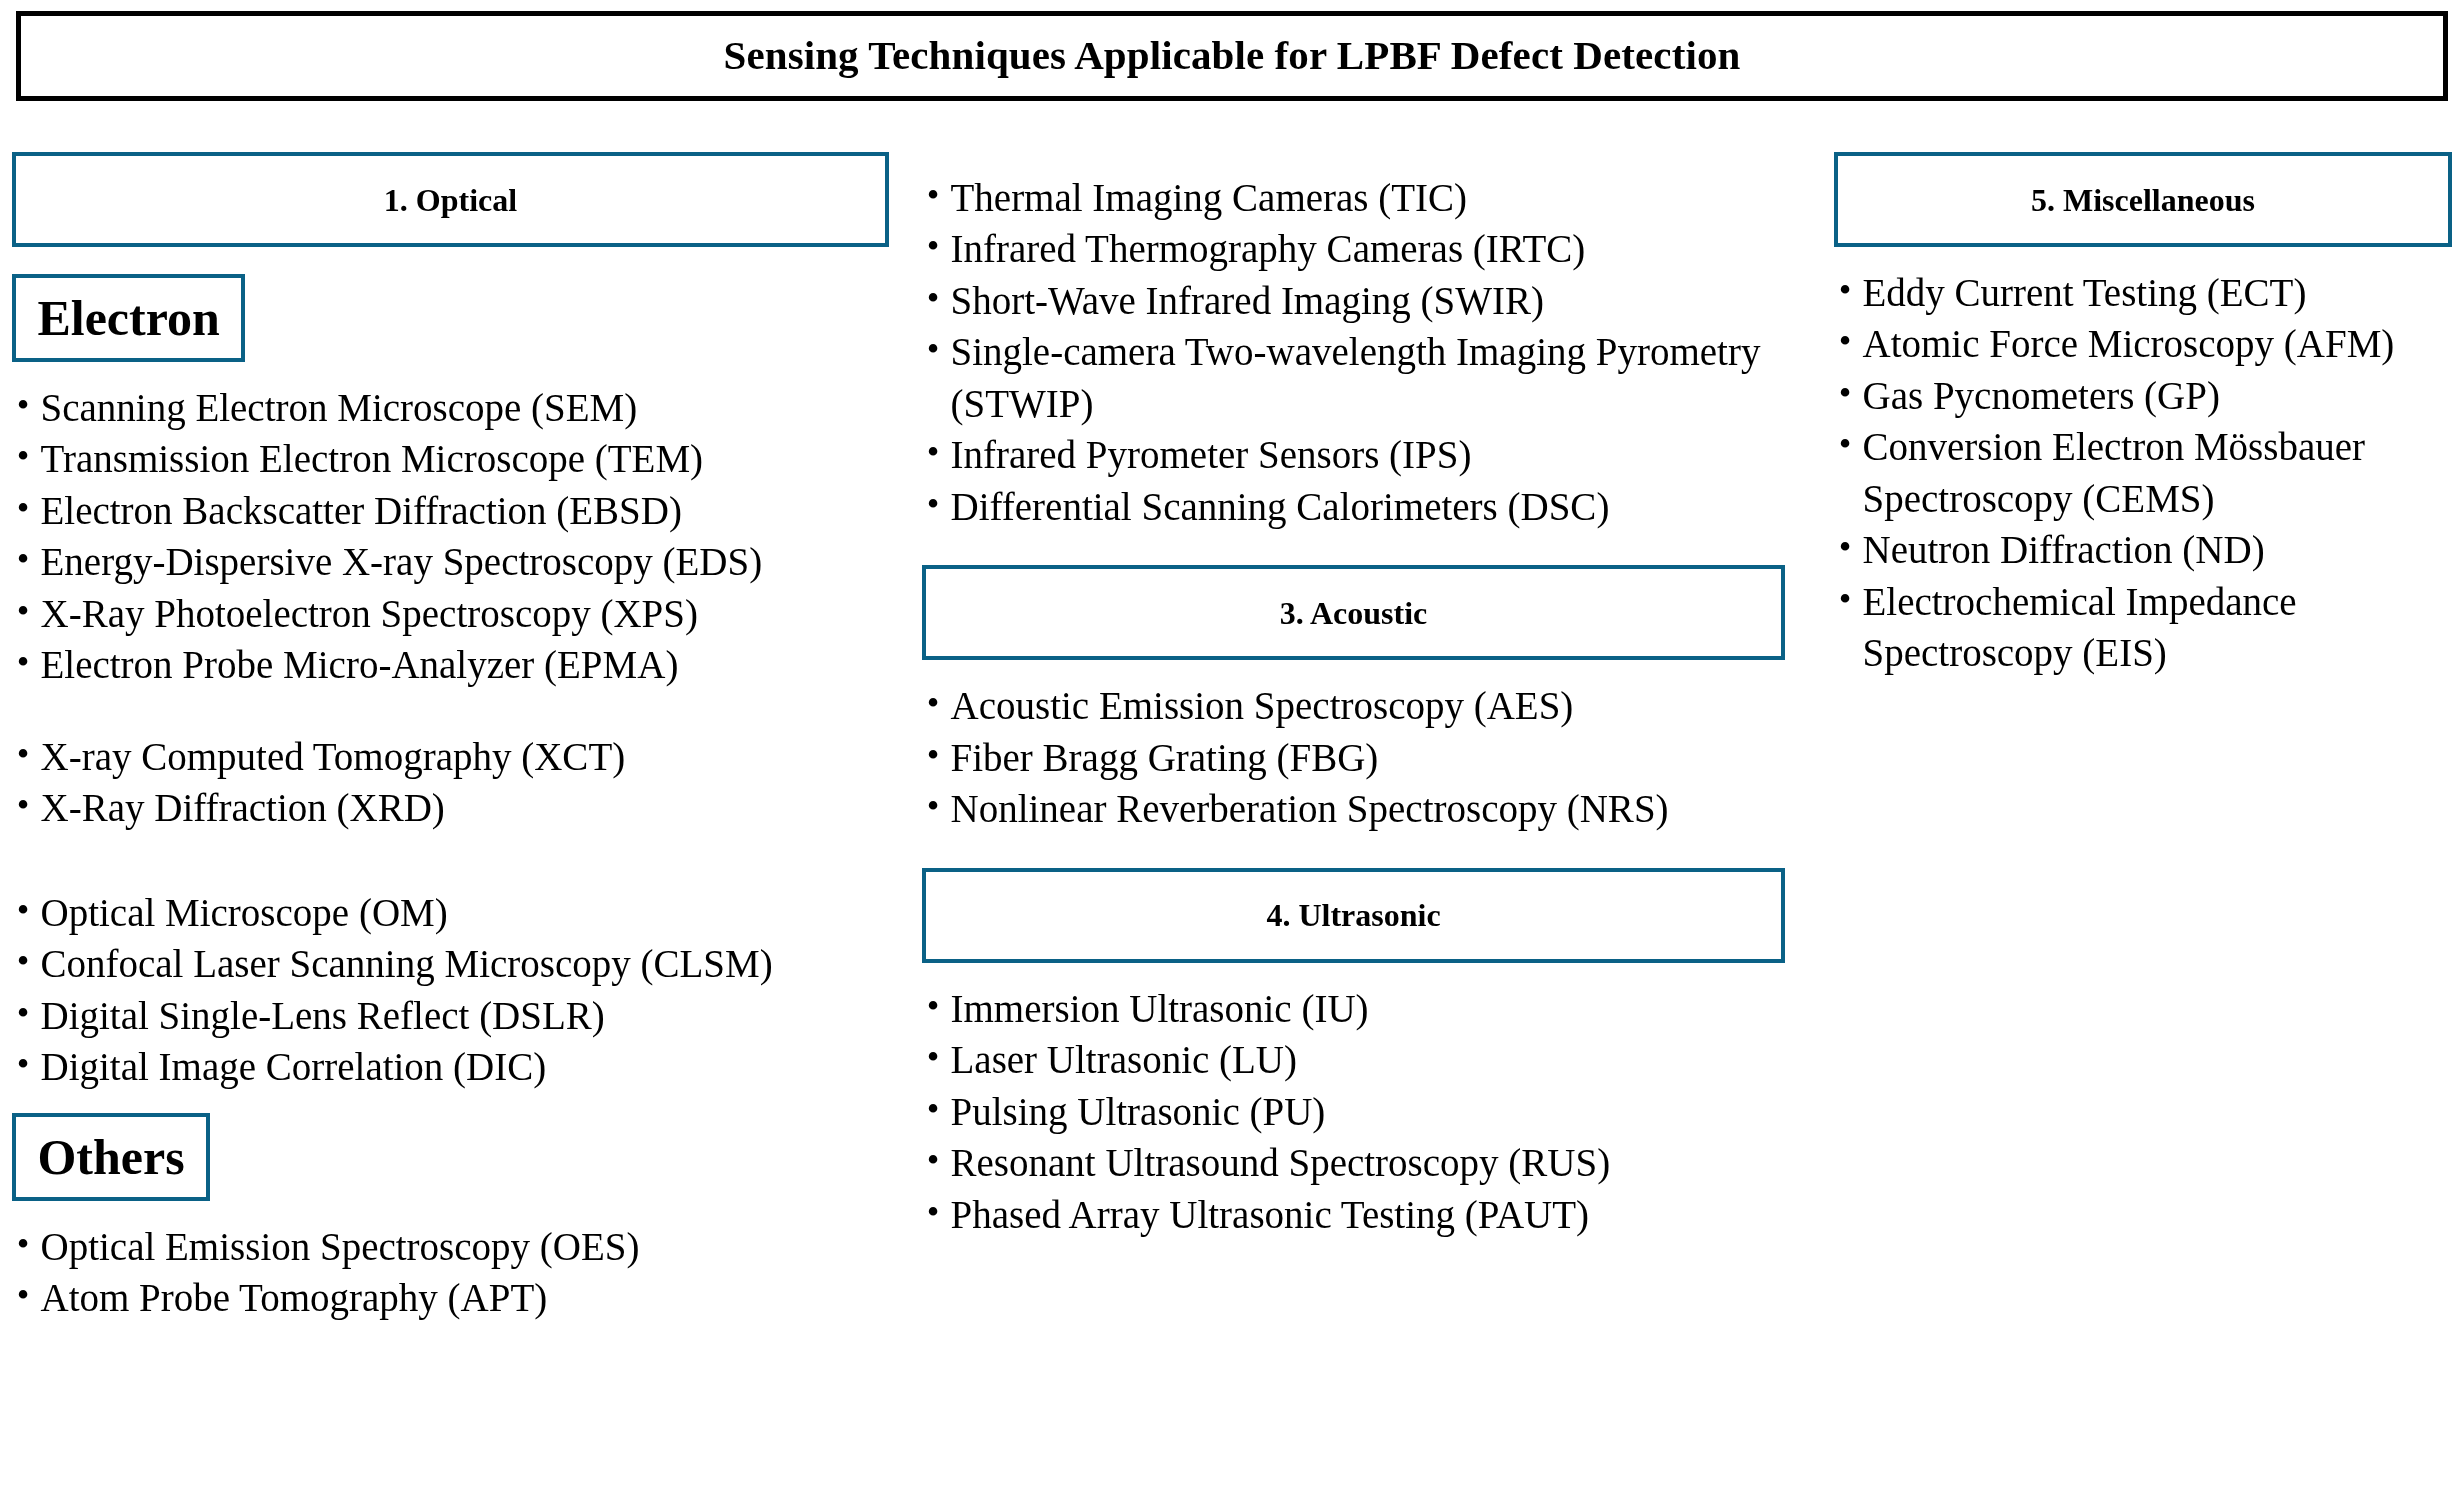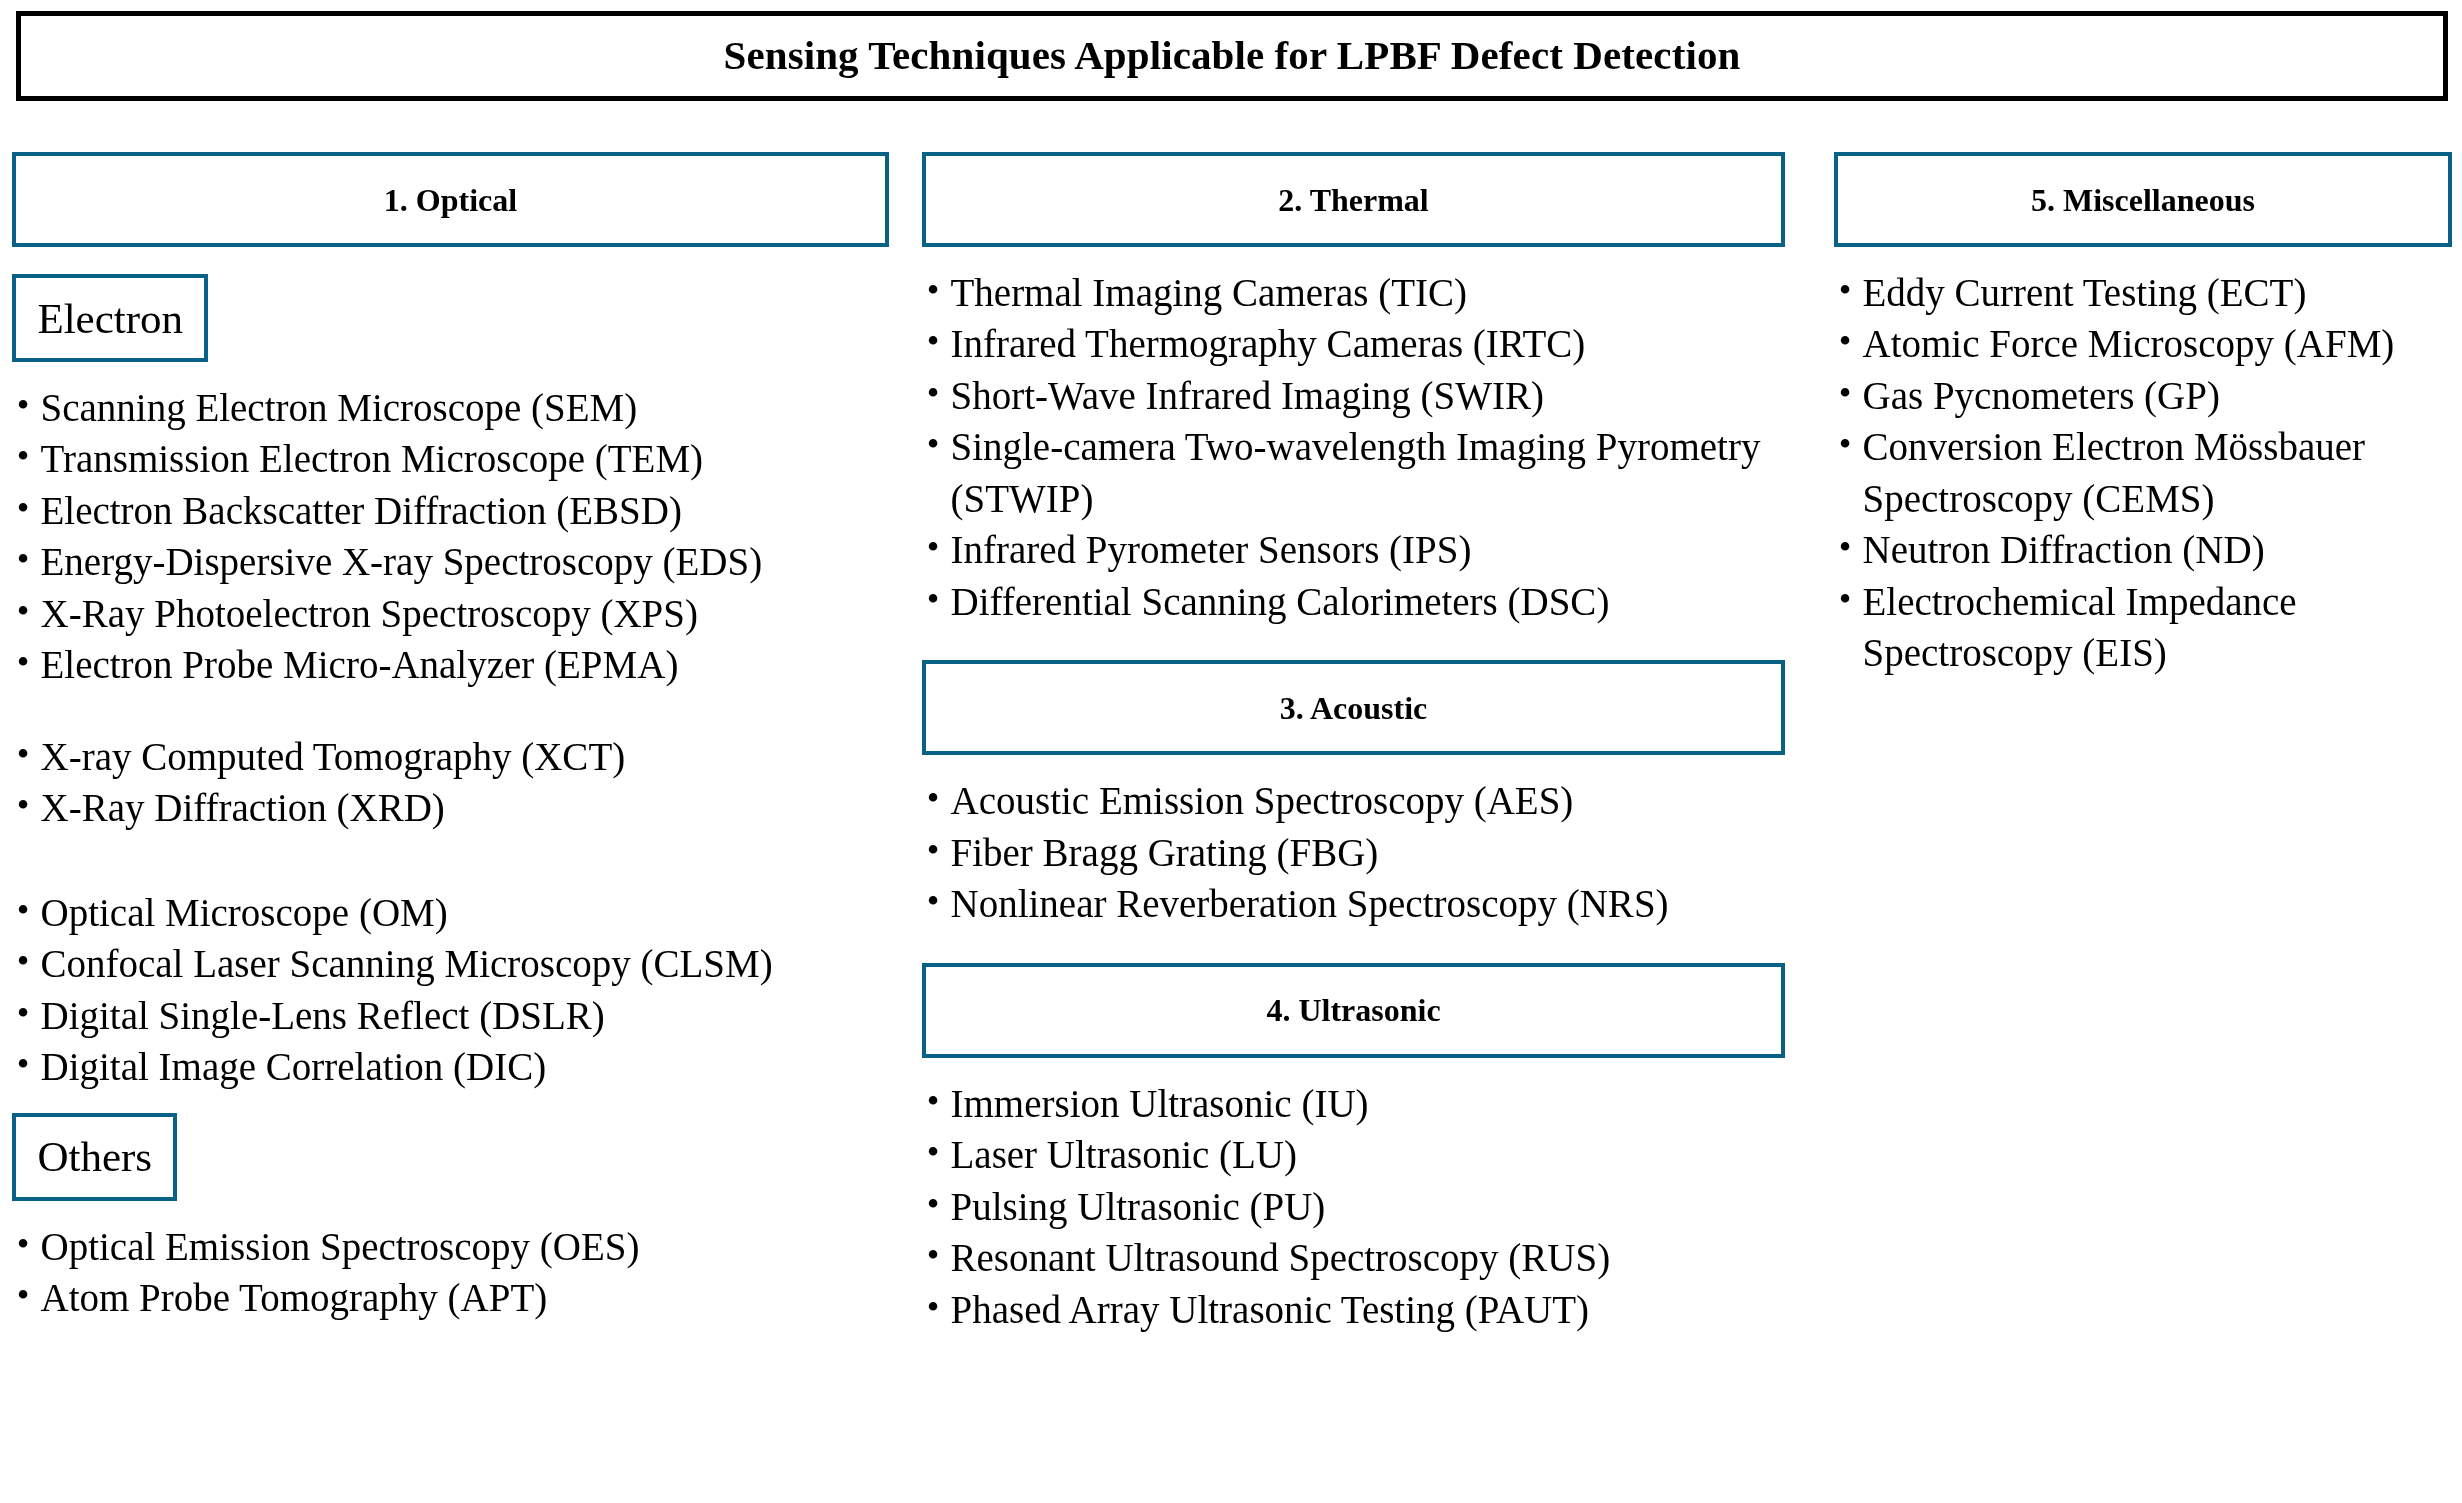--- a/index.html
+++ b/index.html
@@ -70,22 +70,22 @@
     border: 4.2px solid #0a6186;
     box-sizing: border-box;
     display: inline-flex;
     align-items: center;
     justify-content: center;
     padding: 4.8px 21.4px;
     height: 88px;
     background: #ffffff;
   }
   .sub-title {
-    font-size: 43px;
-    font-weight: normal;
+    font-size: 50px;
+    font-weight: bold;
     line-height: 1;
     white-space: nowrap;
   }
   .sub-wrap { display: block; }
 
   
   ul.tech-list {
     list-style: none;
     margin: 0;
     padding: 0;
@@ -214,23 +214,20 @@
     <li>
         <span class="bullet">•</span>
         <span class="txt">Atom Probe Tomography (APT)</span>
       </li>
   </ul>
 
 </div>
 
 <div class="column" id="col-2">
 
-  <div class="cat-box">
-    <span class="cat-title">2. Thermal</span>
-  </div>
   <div class="gap-small"></div>
   <ul class="tech-list">
     <li>
         <span class="bullet">•</span>
         <span class="txt">Thermal Imaging Cameras (TIC)</span>
       </li>
     <li>
         <span class="bullet">•</span>
         <span class="txt">Infrared Thermography Cameras (IRTC)</span>
       </li>

